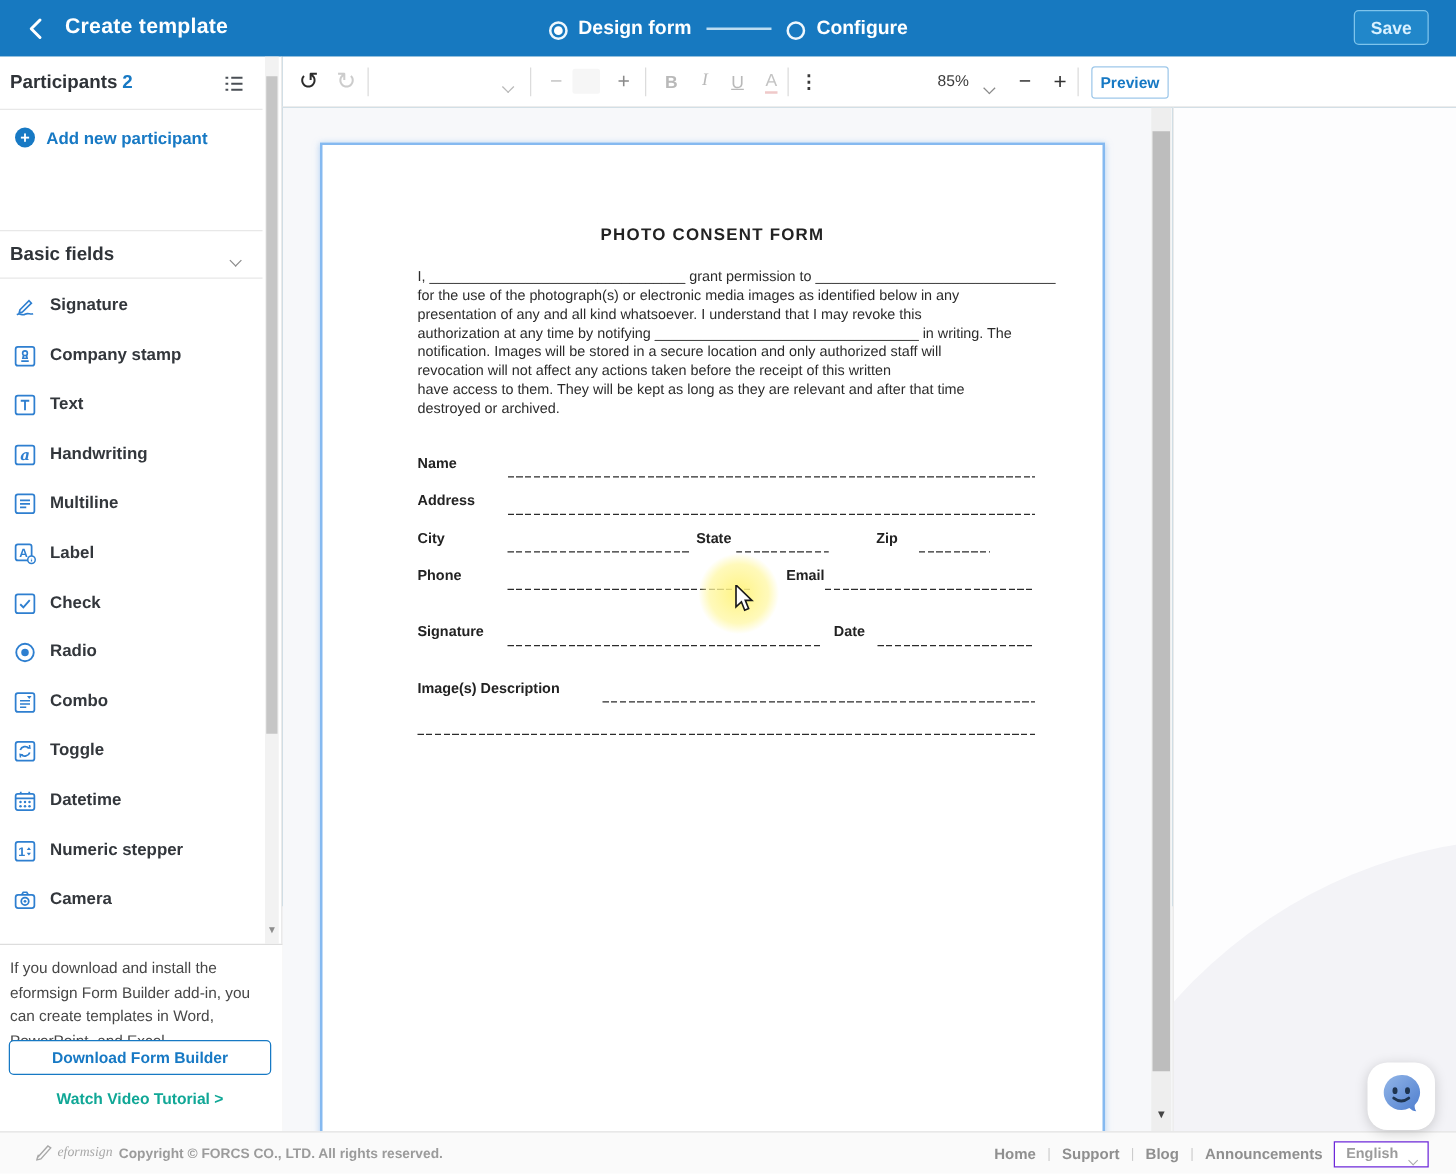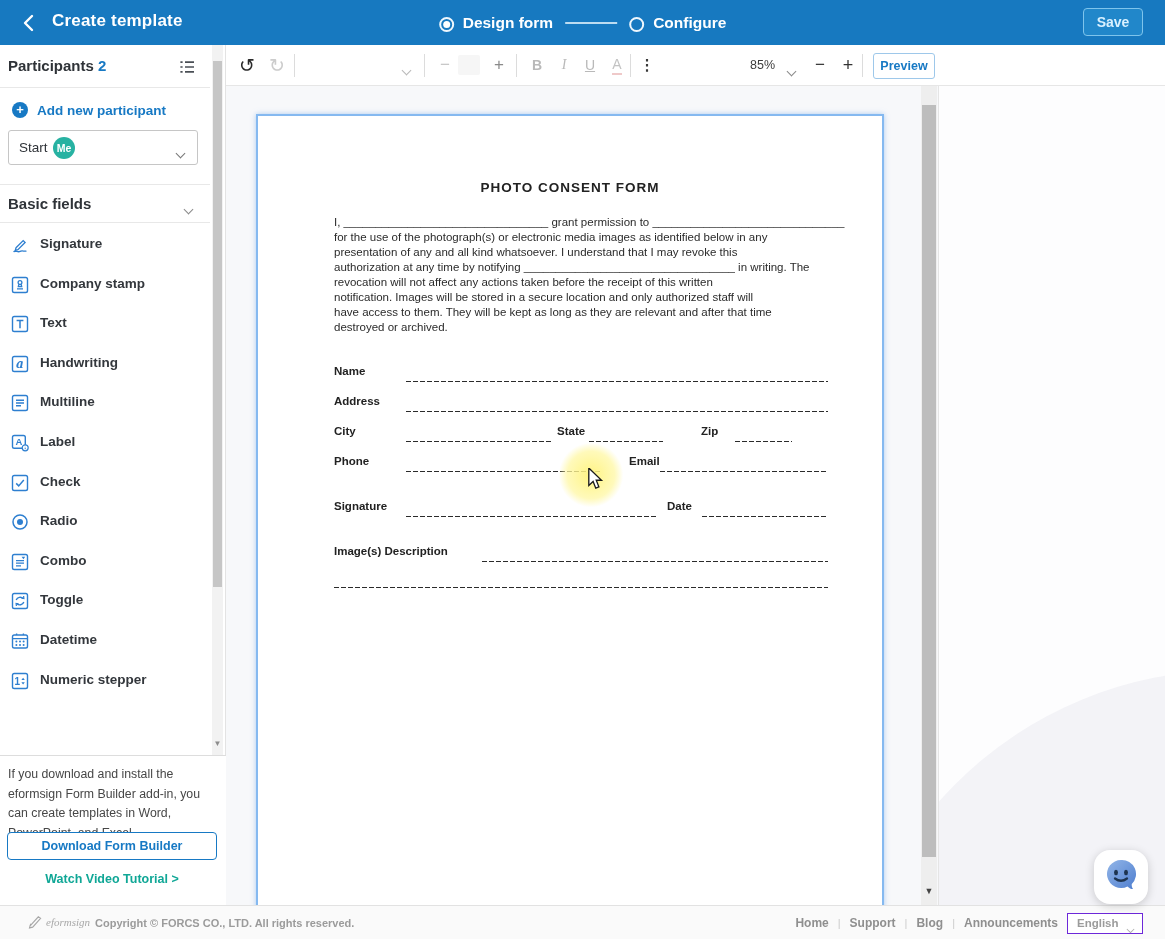--- a/index.html
+++ b/index.html
@@ -148,25 +148,20 @@
           <path d="M3.4 5.2 h2.2 M3.4 10 h2.2 M3.4 14.8 h2.2"></path>
         </svg>
     </div>
     <div class="sb-divider" style="top:42px"></div>
 
     <div id="add-participant">
       <span id="add-plus">+</span>
       <span id="add-label">Add new participant</span>
     </div>
 
-    <div id="role-select">
-      <span id="role-value">Start</span>
-      <span id="role-badge">Me</span>
-      <span id="role-chevron"><span class="chev"></span></span>
-    </div>
     <div class="sb-divider" style="top:139px"></div>
 
     <div id="basic-fields-header">
       <span id="basic-fields-title">Basic fields</span>
       <span id="basic-fields-chevron"><span class="chev"></span></span>
     </div>
     <div class="sb-divider" style="top:177px"></div>
 
     <div id="field-list">
         <div class="field-item" style="top: 0px;">
@@ -260,20 +255,29 @@
           <span class="flabel2">Datetime</span>
         </div>
         <div class="field-item" style="top: 435.6px;">
           <span class="ficon"><svg width="20" height="20" viewBox="0 0 20 20">
               <rect x="2.5" y="2.5" width="15" height="15" rx="1.8" fill="none" stroke="#2e7fd0" stroke-width="1.4"></rect>
               <text x="7.4" y="13.8" font-size="10" font-weight="bold" fill="#2e7fd0" text-anchor="middle">1</text>
               <path d="M11.4 9 l1.7 -2.2 1.7 2.2 z M11.4 11.2 l1.7 2.2 1.7 -2.2 z" fill="#2e7fd0"></path>
             </svg></span>
           <span class="flabel2">Numeric stepper</span>
         </div>
+        <div class="field-item" style="top: 475.2px;">
+          <span class="ficon"><svg width="20" height="20" viewBox="0 0 20 20">
+              <rect x="2.5" y="5.8" width="15" height="10.6" rx="2" fill="none" stroke="#2e7fd0" stroke-width="1.4"></rect>
+              <path d="M7.4 5.8 l1.2 -2 h2.8 l1.2 2" fill="none" stroke="#2e7fd0" stroke-width="1.3"></path>
+              <circle cx="10" cy="11" r="3" fill="none" stroke="#2e7fd0" stroke-width="1.4"></circle>
+              <circle cx="10" cy="11" r="1.1" fill="#2e7fd0"></circle>
+            </svg></span>
+          <span class="flabel2">Camera</span>
+        </div>
         <div class="field-item" style="top: 514.8px;">
           <span class="ficon"><svg width="20" height="20" viewBox="0 0 20 20">
               <path d="M4.5 20 a5.5 5.5 0 0 1 11 0" fill="none" stroke="#2e7fd0" stroke-width="1.4"></path>
             </svg></span>
           <span class="flabel2"></span>
         </div>
       </div>
 
     <div id="sb-scroll-up">▲</div>
     <div id="sb-scroll-track"></div>
@@ -316,22 +320,22 @@
   </div>
 
   <div id="canvas">
     <div id="page">
       <div id="doc-title">PHOTO CONSENT FORM</div>
       <div id="doc-intro">
           <div>I, ________________________________ grant permission to ______________________________</div>
           <div>for the use of the photograph(s) or electronic media images as identified below in any</div>
           <div>presentation of any and all kind whatsoever. I understand that I may revoke this</div>
           <div>authorization at any time by notifying _________________________________ in writing. The</div>
+          <div>notification. Images will be stored in a secure location and only authorized staff will</div>
           <div>revocation will not affect any actions taken before the receipt of this written</div>
-          <div>notification. Images will be stored in a secure location and only authorized staff will</div>
           <div>have access to them. They will be kept as long as they are relevant and after that time</div>
           <div>destroyed or archived.</div>
         </div>
       <div id="doc-rows">
           <div class="doc-row" style="top: 249px;">
             <span class="doc-flabel" style="left: 76px;">Name</span>
             <span class="doc-blank" style="left: 148px; width: 422px;"></span>
           </div>
           <div class="doc-row" style="top: 279px;">
             <span class="doc-flabel" style="left: 76px;">Address</span>

